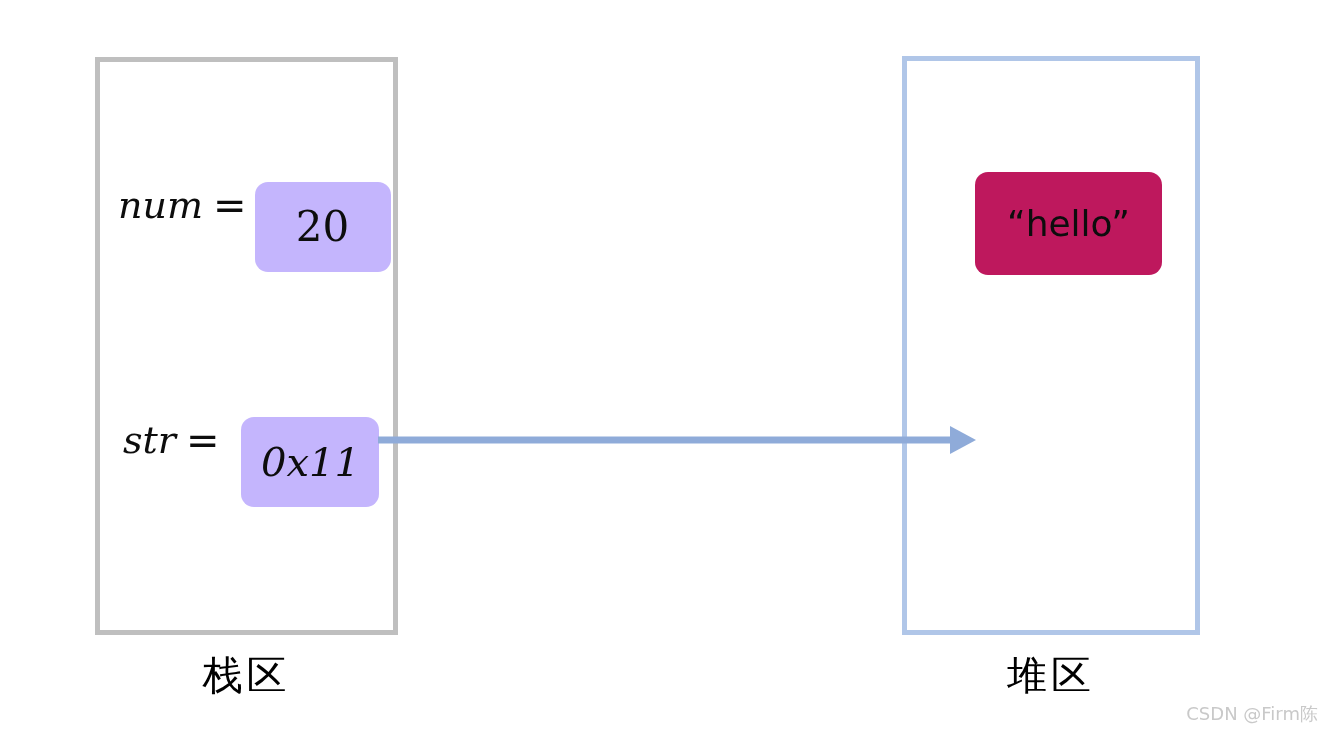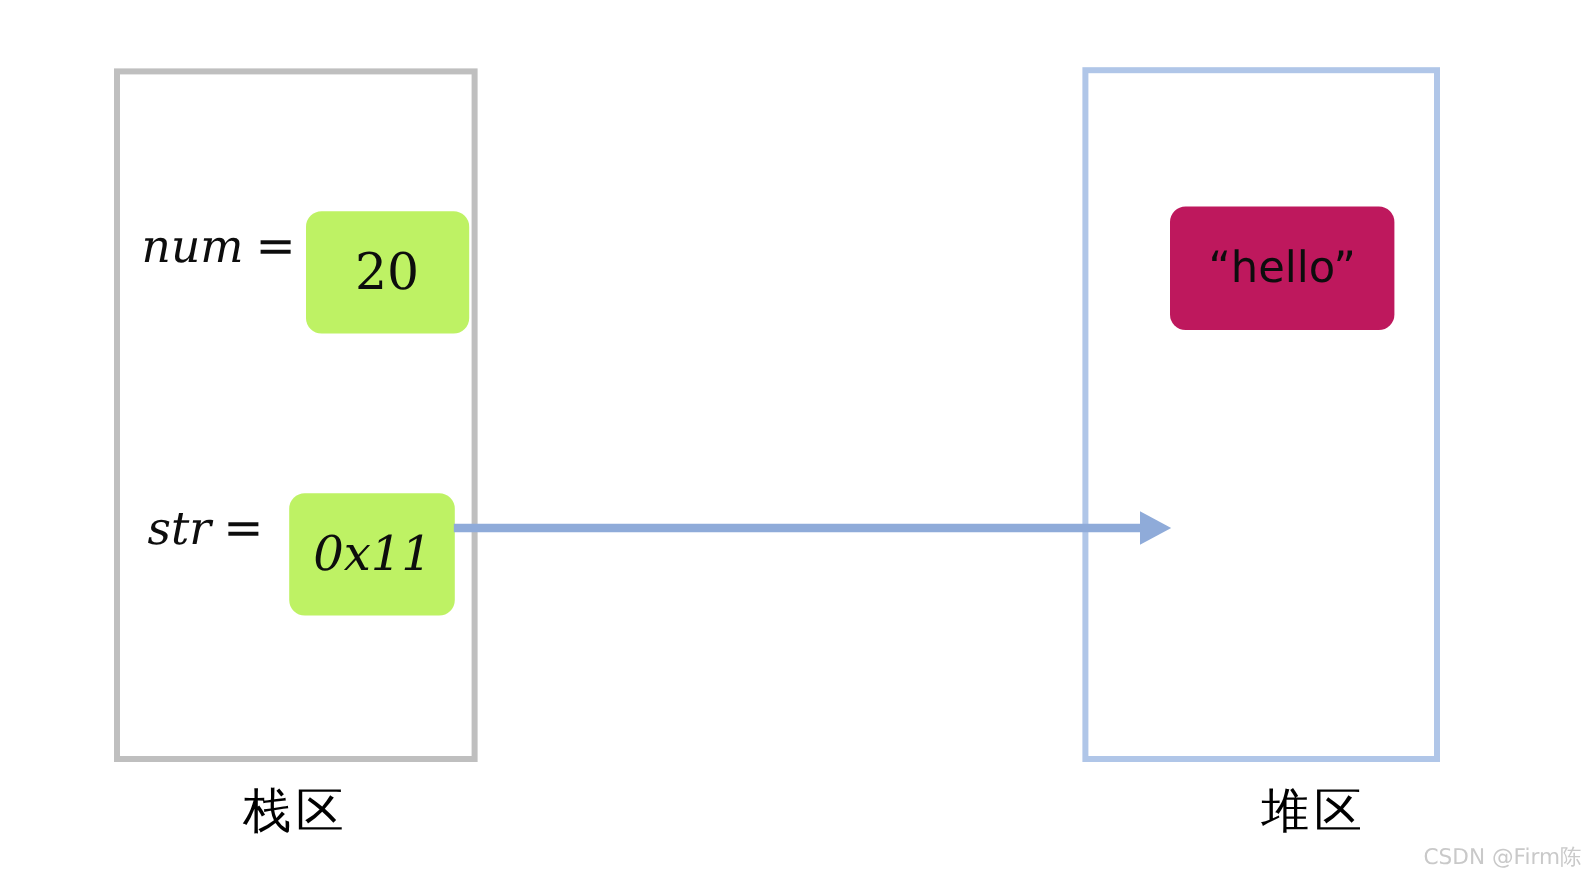--- a/index.html
+++ b/index.html
@@ -50,21 +50,21 @@
     color: #000000;
     letter-spacing: 4px;
     white-space: nowrap;
   }
   .region-caption.stack-caption {
     left: 95px;
     top: 648px;
     width: 303px;
   }
   .region-caption.heap-caption {
-    left: 946px;
+    left: 902px;
     top: 648px;
     width: 298px;
   }
 
   
   .var-row {
     position: absolute;
     display: flex;
     align-items: center;
   }
@@ -92,23 +92,23 @@
   .chip {
     display: flex;
     align-items: center;
     justify-content: center;
     box-sizing: border-box;
     border-radius: 13px;
     line-height: 1;
     white-space: nowrap;
   }
   .chip.stack-chip {
-    background: #bef264;
+    background: #c4b5fd;
     width: 136px;
-    height: 102px;
+    height: 90px;
     font-family: "DejaVu Serif", serif;
     font-size: 42px;
     color: #0d0d0d;
     margin-top: 44px;
   }
   .chip.stack-chip.addr-chip {
     width: 138px;
     font-style: italic;
     font-size: 40px;
   }

